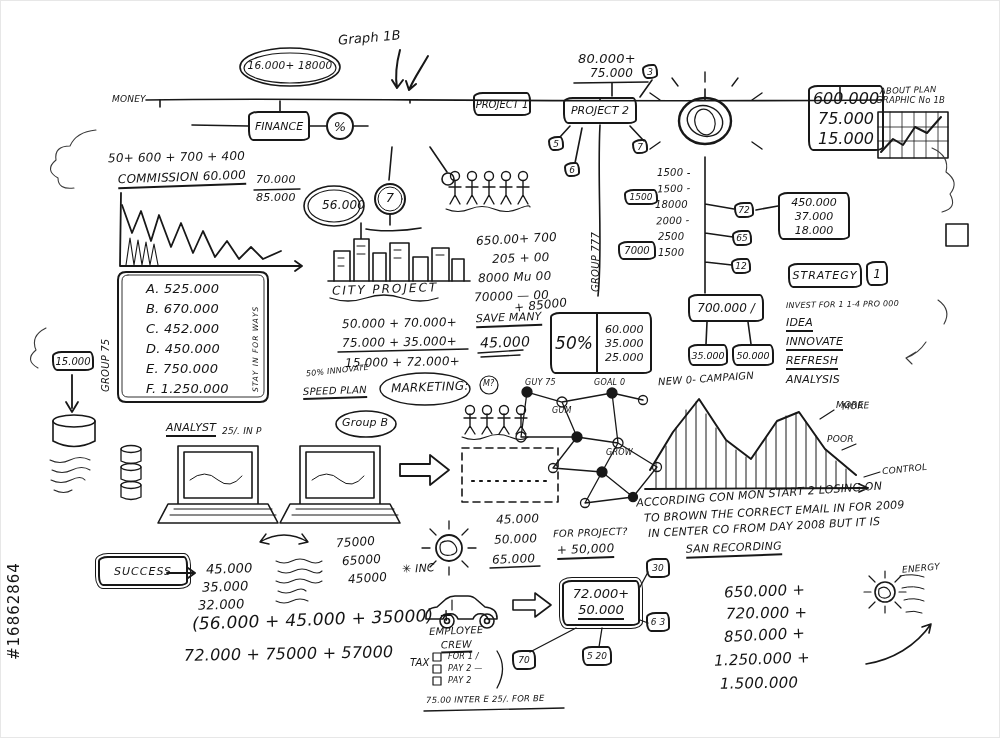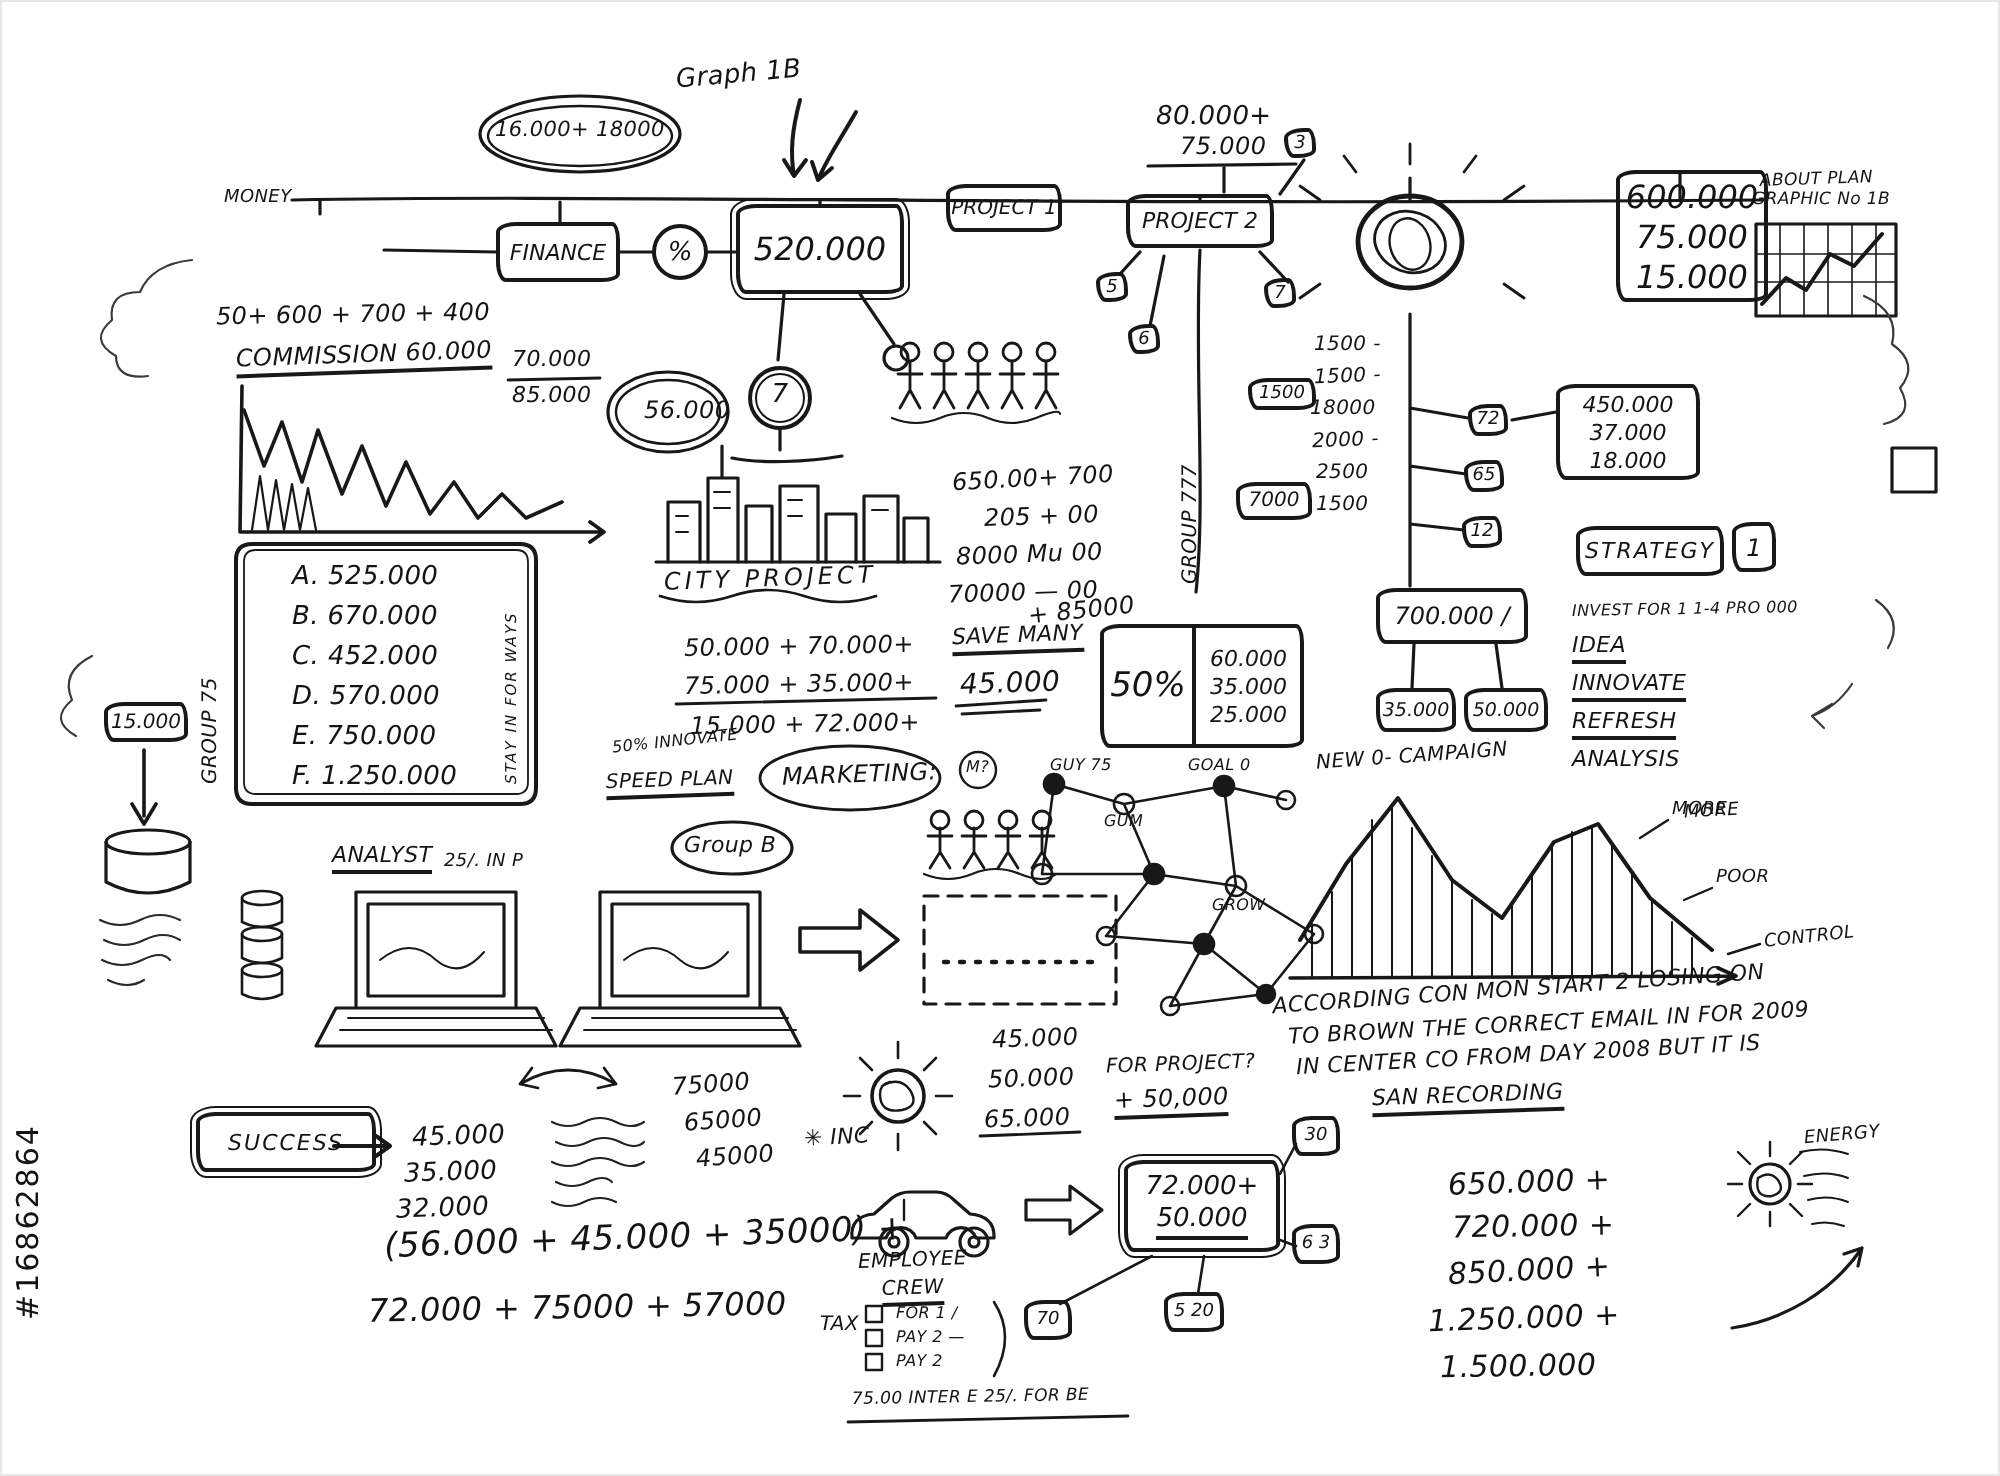--- a/index.html
+++ b/index.html
@@ -223,23 +223,20 @@
       <rect x="946" y="224" width="22" height="22" stroke="#181818" stroke-width="1.6"></rect>
     </g>
   </svg>
 
   <div class="b" style="left:248px;top:111px;width:62px;height:30px;font-size:11px">
       <span>FINANCE</span>
     </div>
   <div class="b" style="left:326px;top:112px;width:28px;height:28px;border-radius:50%;font-size:13px">
       <span>%</span>
     </div>
-  <div class="b dbl" style="left:368px;top:102px;width:84px;height:45px;font-size:16px">
-      <span>520.000</span>
-    </div>
   <div class="b" style="left:473px;top:92px;width:58px;height:24px;font-size:10px">
       <span>PROJECT 1</span>
     </div>
   <div class="b" style="left:563px;top:97px;width:74px;height:27px;font-size:11px">
       <span>PROJECT 2</span>
     </div>
   <div class="b" style="left:642px;top:64px;width:16px;height:15px;font-size:9px">
       <span>3</span>
     </div>
   <div class="b" style="left:548px;top:136px;width:16px;height:15px;font-size:9px">
@@ -321,21 +318,21 @@
       <span>70</span>
     </div>
   <div class="b" style="left:582px;top:646px;width:30px;height:20px;font-size:9px">
       <span>5 20</span>
     </div>
 
   <div style="position:absolute;left:146px;top:282px;display:flex;flex-direction:column;gap:5.5px;font-size:13px;font-style:italic">
     <span class="t" style="position:static">A. 525.000</span>
     <span class="t" style="position:static">B. 670.000</span>
     <span class="t" style="position:static">C. 452.000</span>
-    <span class="t" style="position:static">D. 570.000</span>
+    <span class="t" style="position:static">D. 450.000</span>
     <span class="t" style="position:static">E. 750.000</span>
     <span class="t" style="position:static">F. 1.250.000</span>
   </div>
 
   <span class="t vt" style="left:6px;top:660px;font-size:15px;letter-spacing:1px;font-style:normal">#16862864</span>
 
   <span class="t" style="left:246px;top:60px;width:88px;text-align:center;font-size:10.5px">16.000+ 18000</span>
   <span class="t" style="left:338px;top:31px;font-size:13px;transform:rotate(-5deg)">Graph 1B</span>
   <span class="t" style="left:578px;top:52px;font-size:13px">80.000+</span>
   <span class="t" style="left:590px;top:67px;font-size:12px">75.000</span>
@@ -383,21 +380,21 @@
   <span class="t ul" style="left:303px;top:385px;font-size:10px;transform:rotate(-2deg)">SPEED PLAN</span>
   <span class="t" style="left:391px;top:381px;font-size:12px;transform:rotate(-2deg)">MARKETING:</span>
   <span class="t" style="left:483px;top:380px;font-size:8px">M?</span>
   <span class="t" style="left:342px;top:417px;font-size:11px">Group B</span>
   <span class="t" style="left:658px;top:373px;font-size:10px;transform:rotate(-4deg)">NEW 0- CAMPAIGN</span>
   <span class="t" style="left:525px;top:379px;font-size:8px">GUY 75</span>
   <span class="t" style="left:552px;top:407px;font-size:8px">GUM</span>
   <span class="t" style="left:594px;top:379px;font-size:8px">GOAL 0</span>
   <span class="t" style="left:606px;top:449px;font-size:8px">GROW</span>
   <span class="t" style="left:836px;top:400px;font-size:9px">MORE</span>
-  <span class="t" style="left:858px;top:434px;font-size:9px">POOR</span>
+  <span class="t" style="left:827px;top:434px;font-size:9px">POOR</span>
   <span class="t" style="left:882px;top:464px;font-size:9px;transform:rotate(-6deg)">CONTROL</span>
 
   <span class="t ul" style="left:166px;top:422px;font-size:11px">ANALYST</span>
   <span class="t" style="left:222px;top:426px;font-size:9px">25/. IN P</span>
   <span class="t" style="left:206px;top:562px;font-size:13px;transform:rotate(-2deg)">45.000</span>
   <span class="t" style="left:202px;top:580px;font-size:13px;transform:rotate(-2deg)">35.000</span>
   <span class="t" style="left:198px;top:598px;font-size:13px;transform:rotate(-2deg)">32.000</span>
   <span class="t" style="left:336px;top:536px;font-size:12px;transform:rotate(-4deg)">75000</span>
   <span class="t" style="left:342px;top:554px;font-size:12px;transform:rotate(-4deg)">65000</span>
   <span class="t" style="left:348px;top:572px;font-size:12px;transform:rotate(-4deg)">45000</span>

